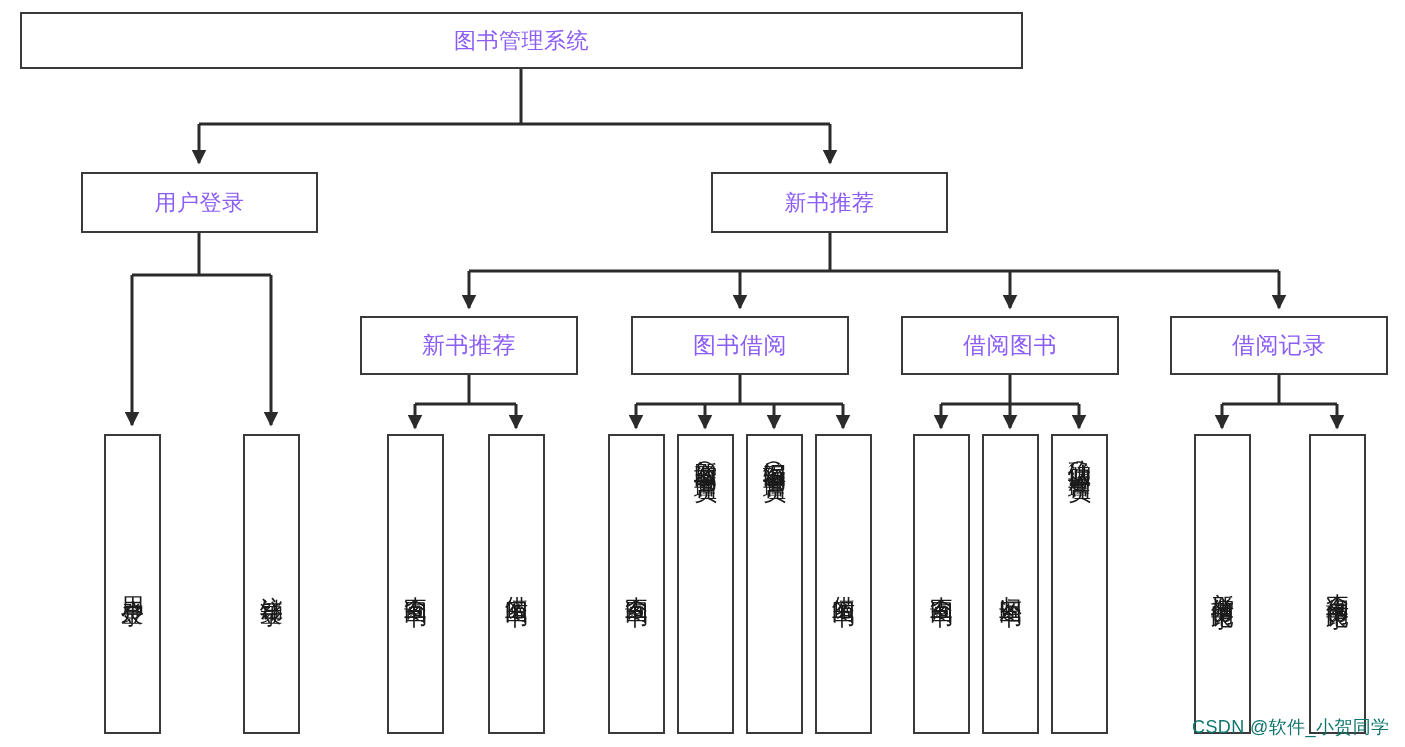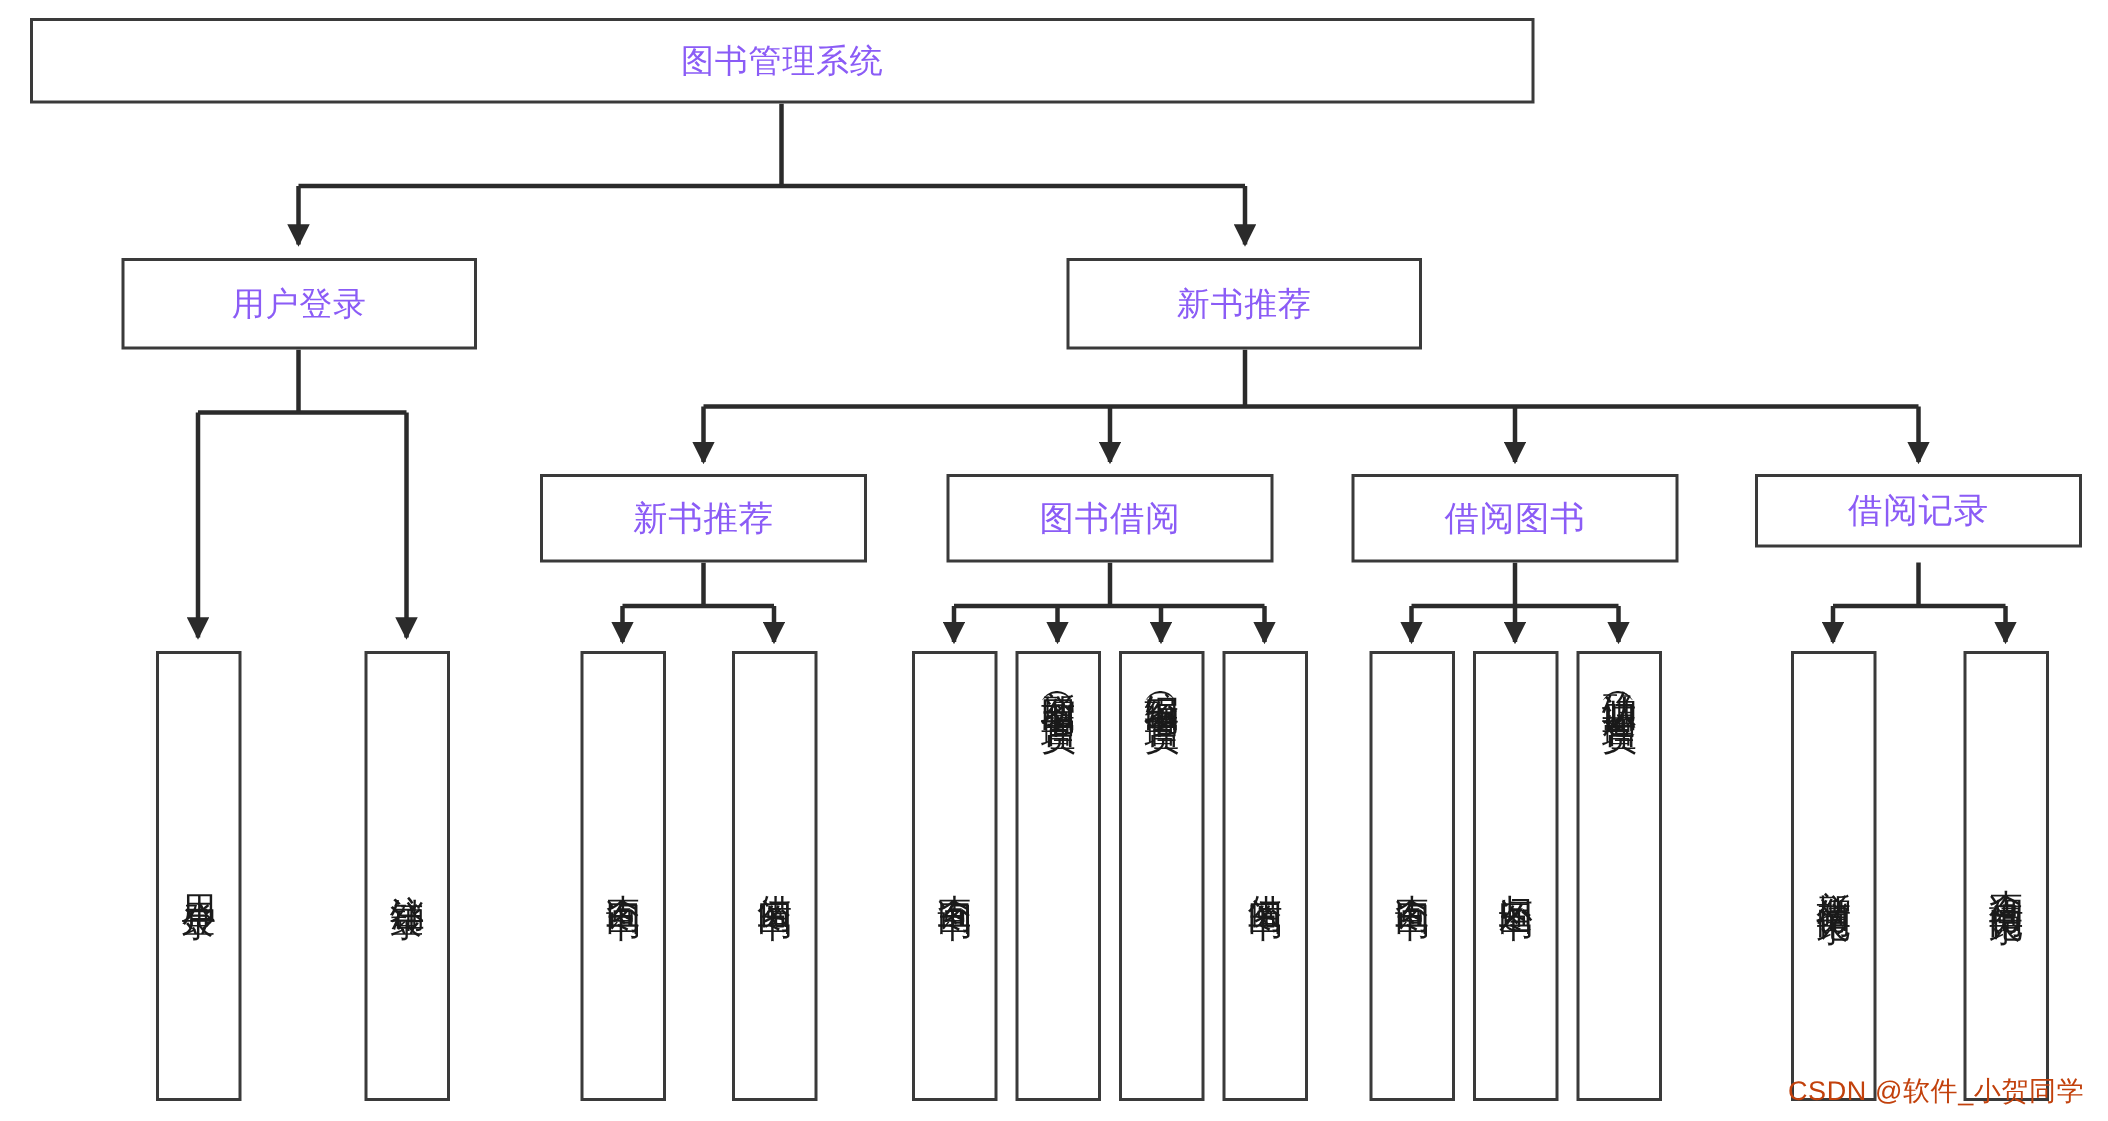--- a/index.html
+++ b/index.html
@@ -67,21 +67,21 @@
     font-size: 23px;
     line-height: 1;
     letter-spacing: 3px;
     color: #1a1a1a;
     text-align: center;
     user-select: none;
   }
   .watermark {
     position: absolute;
     font-size: 18px;
-    color: #c2410c;
+    color: #0f766e;
     white-space: nowrap;
     user-select: none;
     letter-spacing: 0.4px;
   }
 </style>
 </head>
 <body>
 
 <div id="diagram-root">
 
@@ -148,21 +148,21 @@
 
   <div class="node" style="left:360px; top:316px; width:218px; height:59px;">
     <span class="node-label h-label small">新书推荐</span>
   </div>
   <div class="node" style="left:631px; top:316px; width:218px; height:59px;">
     <span class="node-label h-label small">图书借阅</span>
   </div>
   <div class="node" style="left:901px; top:316px; width:218px; height:59px;">
     <span class="node-label h-label small">借阅图书</span>
   </div>
-  <div class="node" style="left:1170px; top:316px; width:218px; height:49px;">
+  <div class="node" style="left:1170px; top:316px; width:218px; height:59px;">
     <span class="node-label h-label small">借阅记录</span>
   </div>
 
   <div class="node leaf centered" style="left:104px; top:434px; width:57px; height:300px;">
     <span class="v-label">用户登录</span>
   </div>
   <div class="node leaf centered" style="left:243px; top:434px; width:57px; height:300px;">
     <span class="v-label">注销登录</span>
   </div>
 

